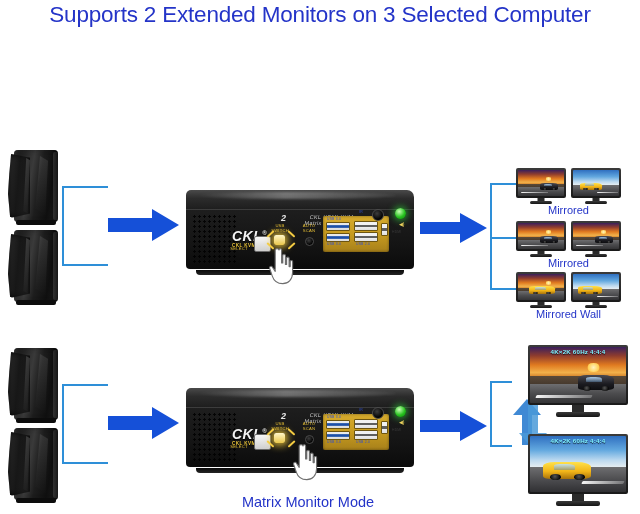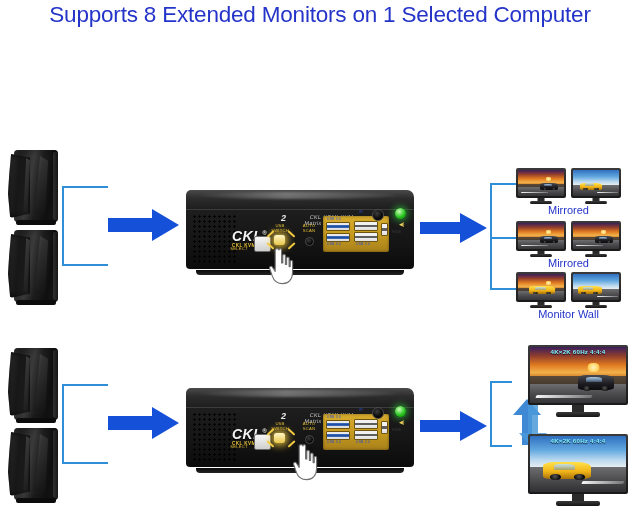--- a/index.html
+++ b/index.html
@@ -195,21 +195,21 @@
   }
   .modecap{
     position:absolute;text-align:center;color:#2434c8;font-size:14.5px;white-space:nowrap;
   }
 </style>
 </head>
 <body>
 
 <div class="stage">
 
-  <div class="title" id="title-line-1">Supports 8 Extended Monitors on 1 Selected Computer</div>
+  <div class="title" id="title-line-1">Supports 2 Extended Monitors on 3 Selected Computer</div>
 
   <div class="pc" style="left:8px;top:150px;">
     <div class="body"></div>
     <div class="face"></div>
     <div class="slash"></div>
     <div class="slash2"></div>
     <div class="edge"></div>
     <div class="foot"></div>
   </div>
   <div class="pc" style="left:8px;top:230px;">
@@ -412,21 +412,21 @@
               <div class="glass"></div>
               <div class="wheel" style="left:14%;"></div>
               <div class="wheel" style="right:14%;"></div>
             </div>
         </div>
       </div>
     </div>
     <div class="stand" style="top:30px;width:7px;height:4px;"></div>
     <div class="foot" style="top:33px;width:22px;height:3px;"></div>
   </div>
-  <div class="cap" style="left:516px;top:308px;width:105px;">Monitor Wall</div>
+  <div class="cap" style="left:516px;top:308px;width:105px;">Mirrored Wall</div>
 
 
   <div class="pc" style="left:8px;top:348px;">
     <div class="body"></div>
     <div class="face"></div>
     <div class="slash"></div>
     <div class="slash2"></div>
     <div class="edge"></div>
     <div class="foot"></div>
   </div>
@@ -559,14 +559,15 @@
               <div class="wheel" style="right:14%;"></div>
             </div>
         </div>
       </div>
     </div>
     <div class="restag" style="top:3px;">4K×2K 60Hz 4:4:4</div>
     <div class="stand" style="top:60px;width:12px;height:8px;"></div>
     <div class="foot" style="top:67px;width:44px;height:5px;"></div>
   </div>
 
+  <div class="modecap" style="left:208px;top:494px;width:200px;">Matrix Monitor Mode</div>
 
 </div>
 
 </body></html>

